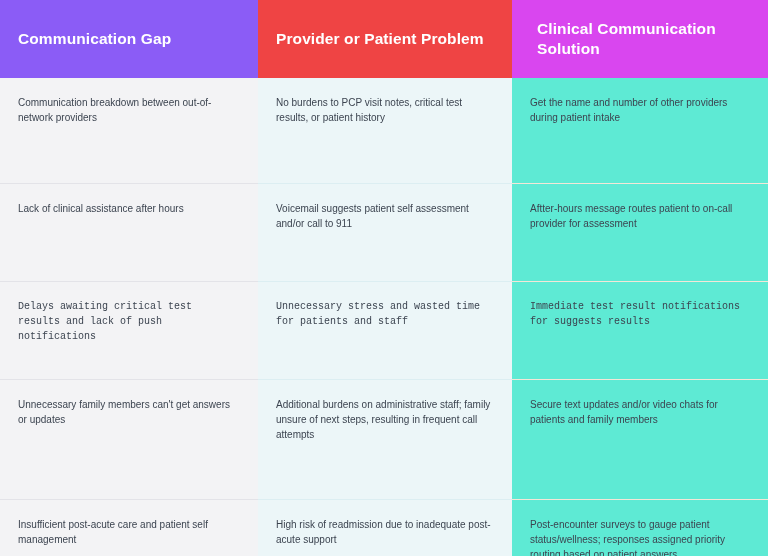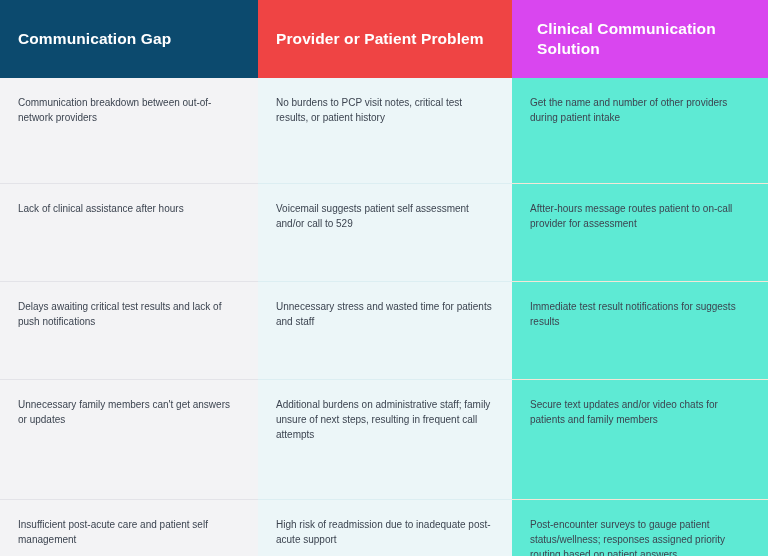--- a/index.html
+++ b/index.html
@@ -38,21 +38,21 @@
     padding: 0 18px;
     vertical-align: middle;
     text-align: left;
     font-size: 15.5px;
     font-weight: bold;
     line-height: 1.28;
     color: #ffffff;
     letter-spacing: .1px;
     border: 0;
   }
-  th.h1 { background: #0c4a6e; }
+  th.h1 { background: #8b5cf6; }
   th.h2 { background: #ef4444; }
   th.h3 { background: #d946ef; padding-left: 25px; }
 
   
   tbody td {
     padding: 17px 18px 18px 18px;
     vertical-align: top;
     font-size: 10px;
     line-height: 1.52;
     color: #3c4450;
@@ -64,21 +64,21 @@
   tbody td.b2 { background: #ecf6f8; }
   tbody td.b3 { background: #5eead4; }
 
   tbody td.b1 { border-top-color: #e3e3e8; }
   tbody td.b2 { border-top-color: #dceef2; }
   tbody td.b3 { border-top-color: #f4e7d7; }
 
   
   tbody tr.r1 td { height: 70px; }
   tbody tr.r2 td { height: 62px; margin-left: 48px; }
-  tbody tr.r3 td { height: 62px; }
+  tbody tr.r3 td { height: 62px; font-family: Liberation Mono, monospace; }
   tbody tr.r4 td { height: 84px; }
   tbody tr.r5 td { height: 100px; }
 </style>
 </head>
 <body>
 
 <div class="table-wrap">
   <table class="comm-table">
     <colgroup>
       <col class="c1">
@@ -93,21 +93,21 @@
       </tr>
     </thead>
     <tbody>
       <tr class="r1">
         <td class="b1">Communication breakdown between out-of-network providers</td>
         <td class="b2">No burdens to PCP visit notes, critical test results, or patient history</td>
         <td class="b3">Get the name and number of other providers during patient intake</td>
       </tr>
       <tr class="r2">
         <td class="b1">Lack of clinical assistance after hours</td>
-        <td class="b2">Voicemail suggests patient self assessment and/or call to 529</td>
+        <td class="b2">Voicemail suggests patient self assessment and/or call to 911</td>
         <td class="b3">Aftter-hours message routes patient to on-call provider for assessment</td>
       </tr>
       <tr class="r3">
         <td class="b1">Delays awaiting critical test results and lack of push notifications</td>
         <td class="b2">Unnecessary stress and wasted time for patients and staff</td>
         <td class="b3">Immediate test result notifications for suggests results</td>
       </tr>
       <tr class="r4">
         <td class="b1">Unnecessary family members can't get answers or updates</td>
         <td class="b2">Additional burdens on administrative staff; family unsure of next steps, resulting in frequent call attempts</td>

